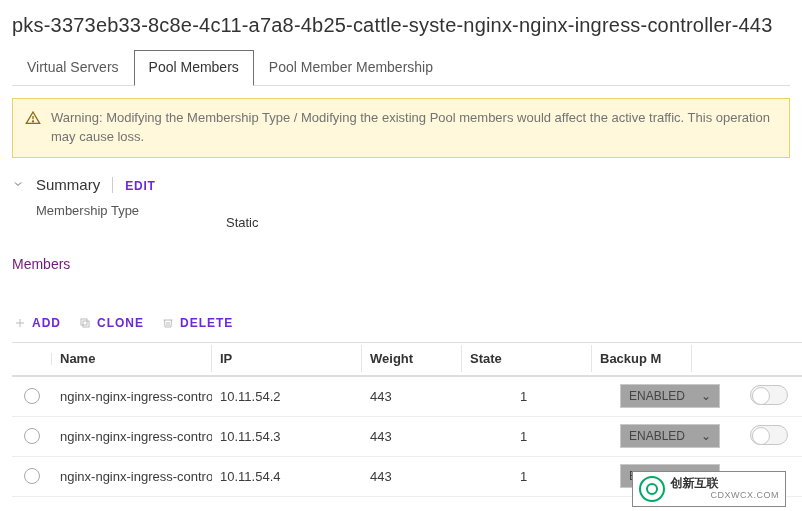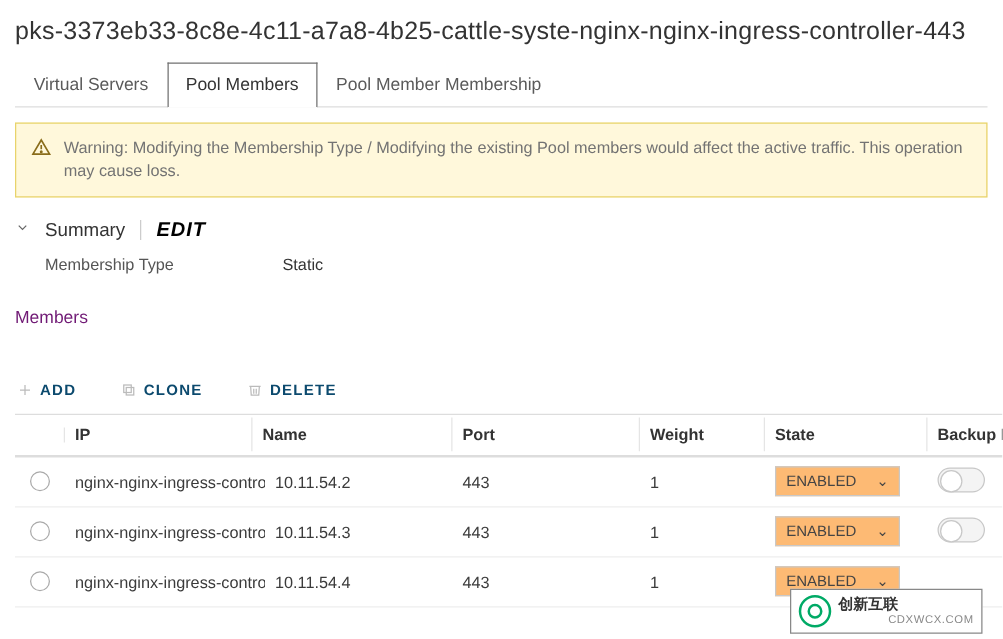--- a/index.html
+++ b/index.html
@@ -48,53 +48,52 @@
     display: flex;
     align-items: flex-start;
     gap: 10px;
     font-size: 13px;
     color: #737373;
     line-height: 1.45;
   }
   .warning svg { flex: 0 0 auto; margin-top: 1px; }
   .summary-head {
     display: flex;
-    align-items: flex-start;
+    align-items: flex-end;
     gap: 12px;
     padding: 18px 12px 4px 12px;
   }
   .caret-down { display:inline-block; }
   .summary-head h2 {
     font-size: 15px;
     font-weight: 500;
     color: #333;
   }
   .sep { width:1px; height:16px; background:#ccc; }
   .edit-btn {
-    color: #000000;
-    font-size: 16px;
+    color: #6d28d9;
+    font-size: 12px;
     font-weight: 600;
     letter-spacing: 0.8px;
     cursor: pointer;
-    font-style: italic;
   }
   .summary-body { padding: 6px 12px 8px 36px; display:flex; }
   .summary-body .lbl { width: 190px; color:#555; }
-  .summary-body .val { color:#333; }
+  .summary-body .val { color:#333;margin-top:12px; }
   .members-h {
     padding: 18px 12px 10px 12px;
     font-size: 14px;
     font-weight: 500;
     color: #701a75;
   }
   .toolbar {
     display: flex;
-    gap: 36px;
+    gap: 18px;
     padding: 34px 14px 12px 14px;
-    color: #0c4a6e;
+    color: #6d28d9;
     font-size: 12px;
     font-weight: 700;
     letter-spacing: 1px;
   }
   .tbtn { display:flex; align-items:center; gap:6px; cursor: default; }
   .tbtn svg { stroke:#bbb; }
   .grid {
     border-top: 1px solid #ddd;
     margin: 0 0 0 12px;
   }
@@ -107,21 +106,21 @@
   .c-ip    { width:150px; flex:0 0 150px; }
   .c-port  { width:150px; flex:0 0 150px; }
   .c-weight{ width:100px; flex:0 0 100px; }
   .c-state { width:130px; flex:0 0 130px; }
   .c-backup{ width:100px; flex:0 0 100px; }
   .radio {
     width:16px; height:16px; border:1px solid #aaa; border-radius:50%; background:#fff;
   }
   .state-select {
     display:inline-flex; align-items:center; justify-content:space-between;
-    background:#fdba74; border:1px solid #c8c8c8; width:100px; height:24px;
+    background:#a3a3a3; border:1px solid #c8c8c8; width:100px; height:24px;
     padding:0 4px 0 8px; font-size:12px; color:#444;
   }
   .state-select .chev { width:18px; text-align:center; }
   .toggle {
     width:38px; height:20px; border:1px solid #c8c8c8; border-radius:10px; background:#f4f4f4;
     position:relative; display:inline-block;
   }
   .toggle::after{
     content:""; position:absolute; left:1px; top:1px; width:16px; height:16px;
     border:1px solid #c8c8c8; border-radius:50%; background:#fff;
@@ -202,23 +201,22 @@
         <line x1="10" y1="10" x2="10" y2="18"></line>
         <line x1="14" y1="10" x2="14" y2="18"></line>
       </svg>
     <span>DELETE</span>
   </div>
 </div>
 
 <div class="grid">
   <div class="row header">
     <div class="cell c-radio"></div>
+    <div class="cell c-name">Name</div>
     <div class="cell c-ip">IP</div>
-    <div class="cell c-name">Name</div>
-    <div class="cell c-port">Port</div>
     <div class="cell c-weight">Weight</div>
     <div class="cell c-state">State</div>
     <div class="cell c-backup">Backup M</div>
   </div>
 
   <div class="row">
     <div class="cell c-radio">
         <span class="radio"></span>
       </div>
     <div class="cell c-name">nginx-nginx-ingress-controller</div>

